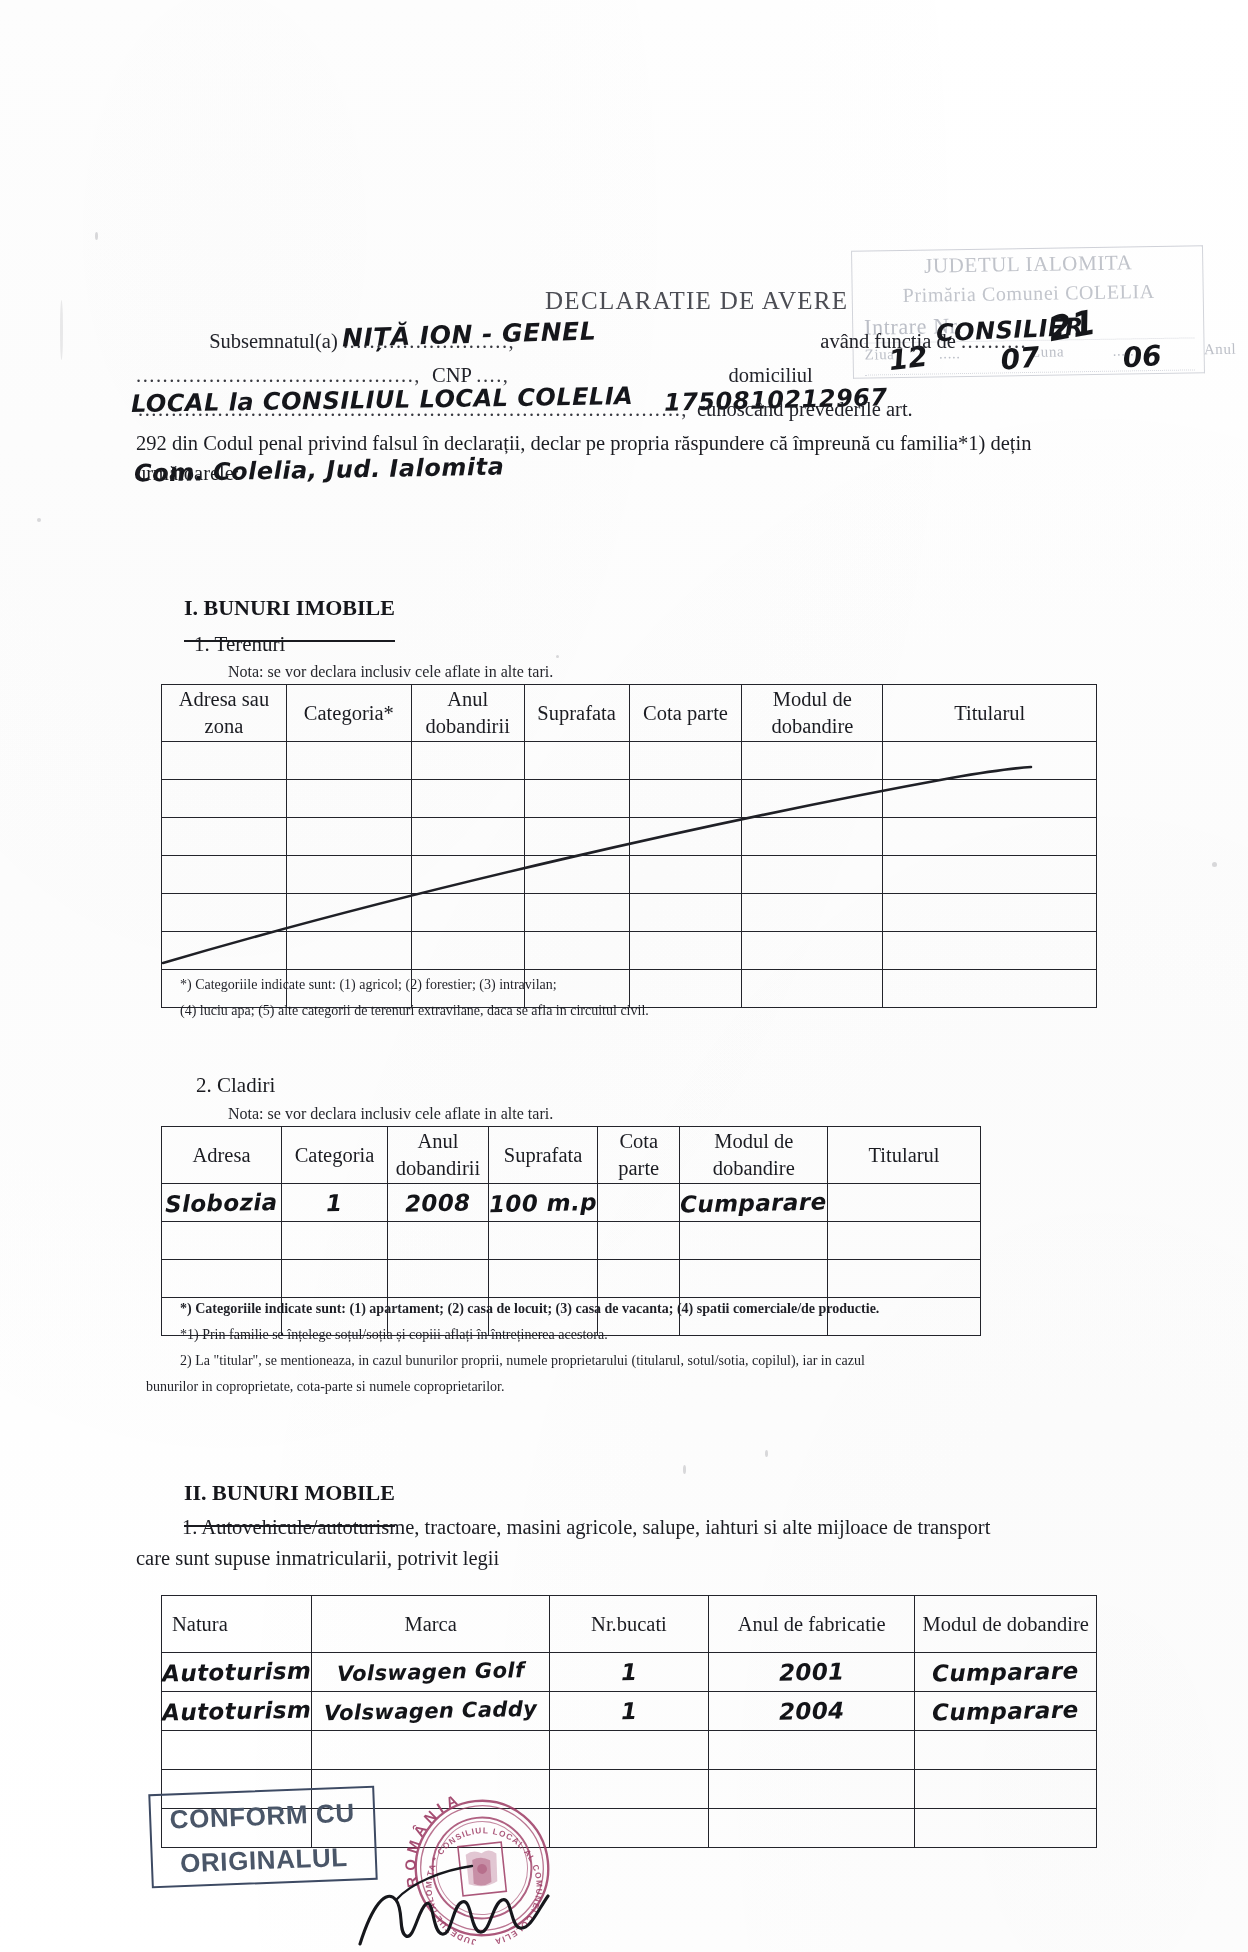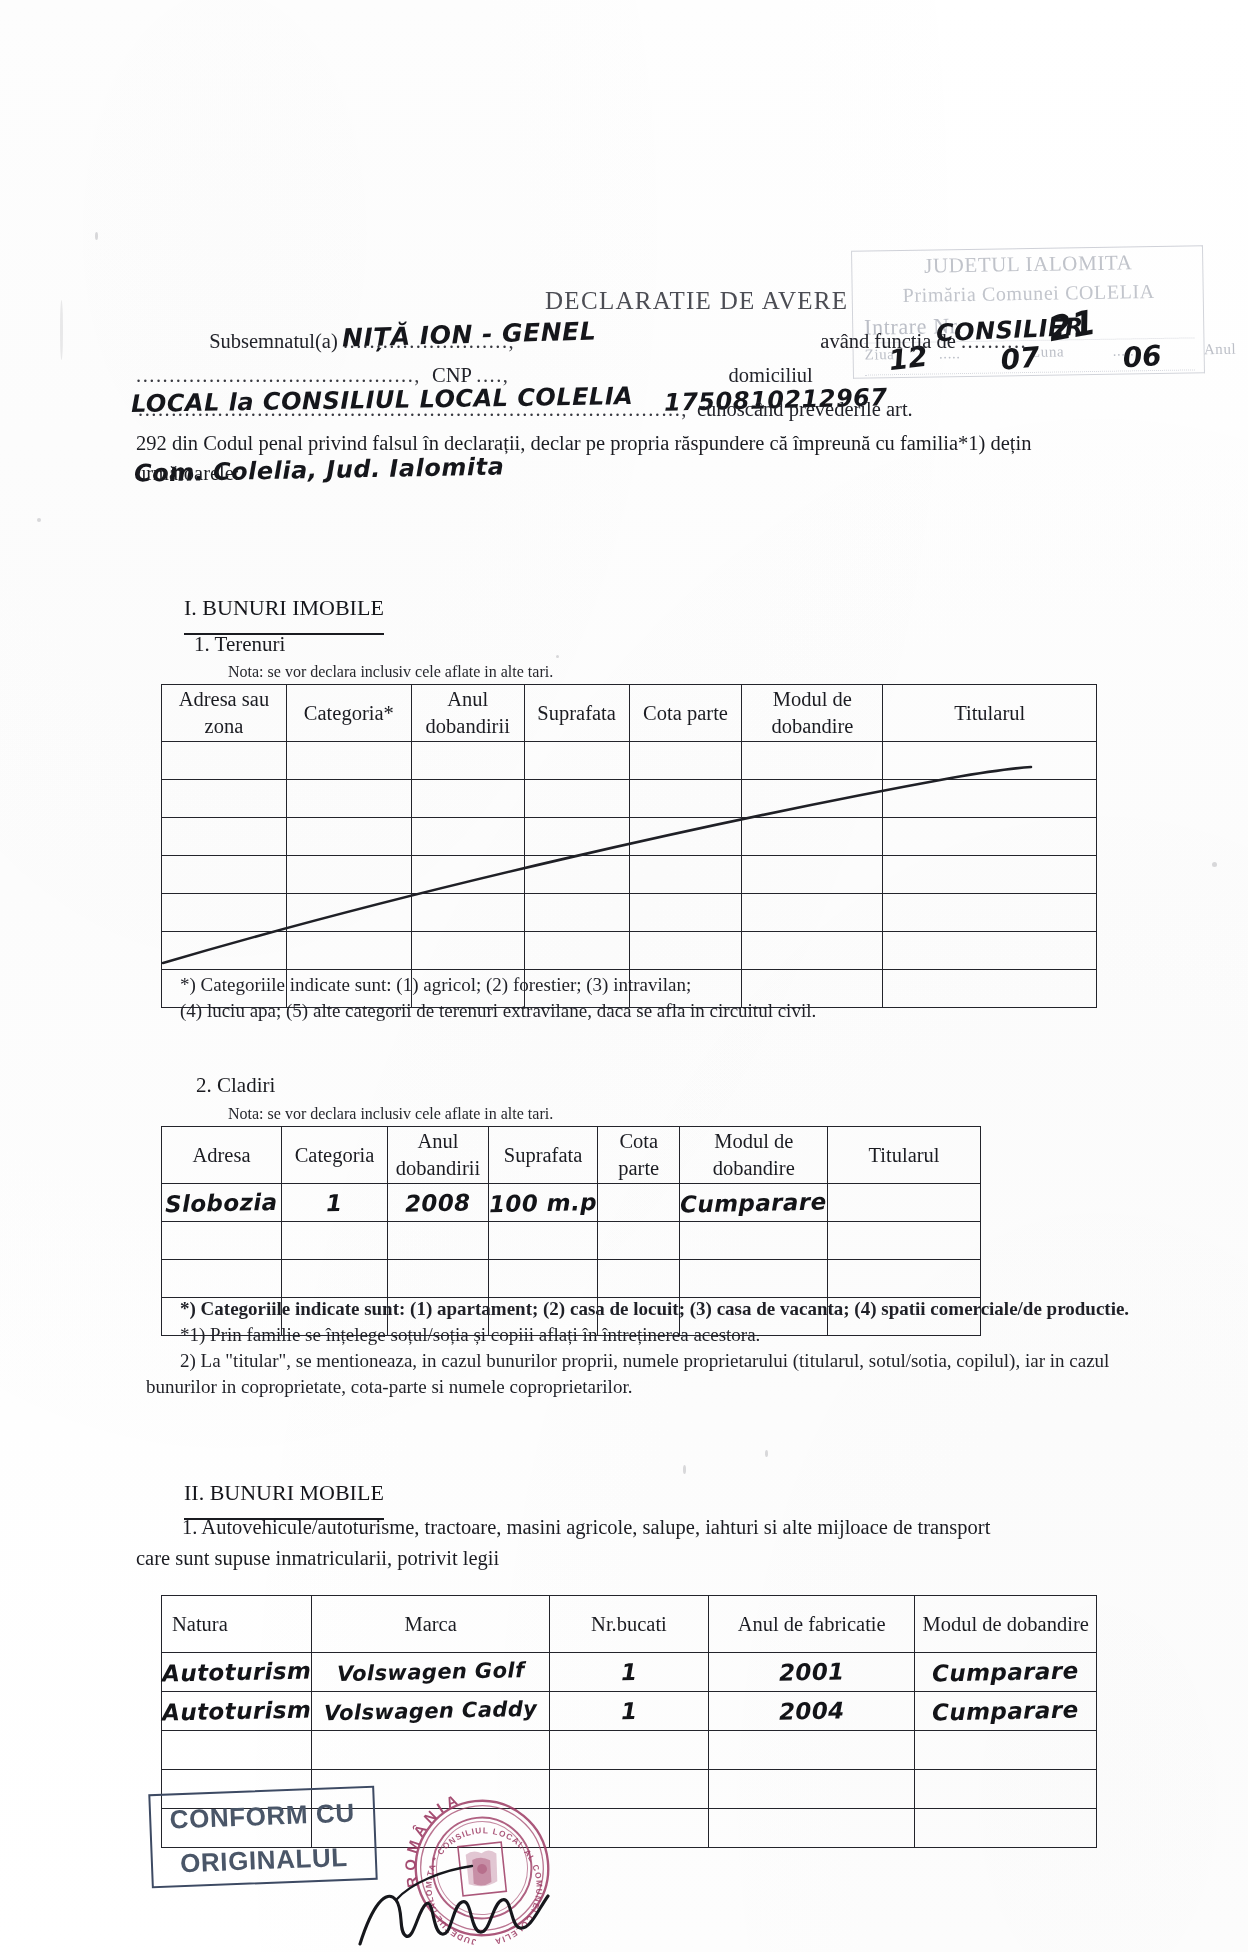--- a/index.html
+++ b/index.html
@@ -75,27 +75,27 @@
     letter-spacing:.5px;
   }
   .hw-name{position:absolute; left:206px; top:-10px; font-size:25px; transform:rotate(-1.6deg); white-space:nowrap;}
   .hw-func{position:absolute; left:800px; top:-14px; font-size:24px; transform:rotate(-2.6deg); white-space:nowrap;}
   .hw-l2{position:absolute; left:-5px; top:22px; font-size:24px; transform:rotate(-0.9deg); white-space:nowrap;}
   .hw-cnp{position:absolute; left:528px; top:22px; font-size:24px; transform:rotate(-1.4deg); white-space:nowrap;}
   .hw-l3{position:absolute; left:-2px; top:58px; font-size:24px; transform:rotate(-1.1deg); white-space:nowrap;}
 
   
   .sect-head{
-    position:absolute; font-size:22px; font-weight:400;
-    color:#15161b; border-bottom:2.5px solid #1a1b20; padding-bottom:12px;
+    position:absolute; font-size:22px; font-weight:700;
+    color:#15161b; border-bottom:2.5px solid #1a1b20; padding-bottom:19px;
     white-space:nowrap;
   }
   .sub-head{position:absolute; font-size:21px; color:#1a1b20; white-space:nowrap;}
   .nota{position:absolute; font-size:16px; color:#26272d; white-space:nowrap;margin-left:40px;}
-  .footnote{position:absolute; font-size:19px; color:#1f2027; white-space:nowrap; line-height:25px;}
+  .footnote{position:absolute; font-size:14px; color:#1f2027; white-space:nowrap; line-height:25px;}
   .para{position:absolute; font-size:20.5px; color:#1b1c22; line-height:30px;}
 
   
   table.decl{
     position:absolute; border-collapse:collapse;
     font-size:20px; color:#1b1c22; background:transparent;
   }
   table.decl th, table.decl td{
     border:1.3px solid #23242b;
     padding:0; margin:0;

